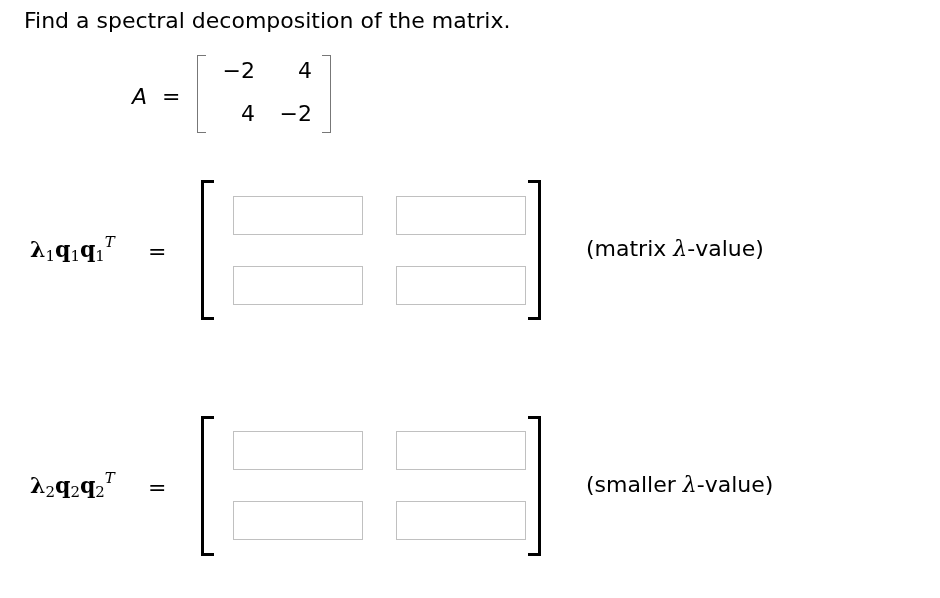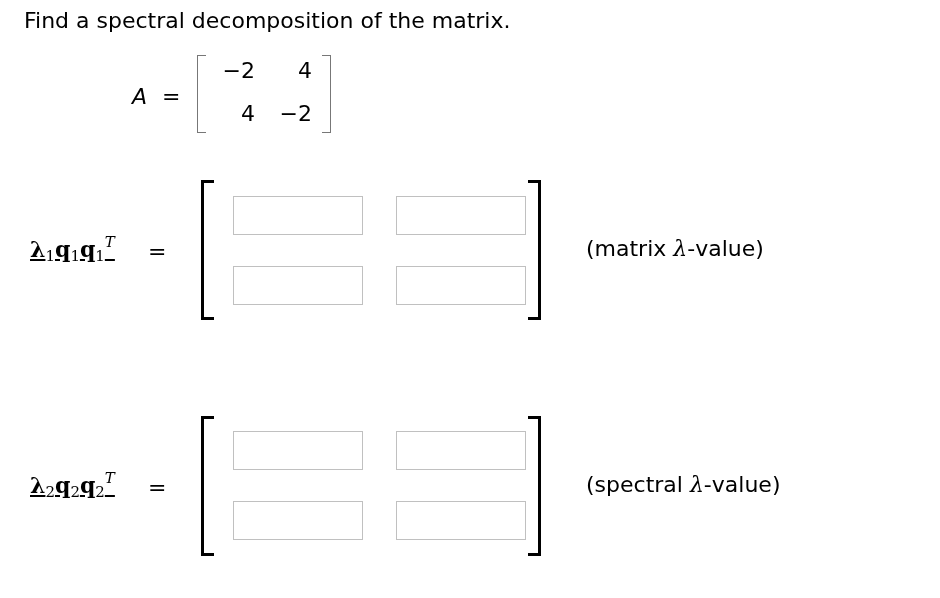--- a/index.html
+++ b/index.html
@@ -6,21 +6,21 @@
   body { width:940px; height:598px; position:relative; overflow:hidden;
          font-family:"DejaVu Sans", "Liberation Sans", sans-serif; color:#000; }
   .abs { position:absolute; }
   .prompt { left:24px; top:8px; font-size:22px; white-space:nowrap; }
   .a-label { left:132px; top:84px; font-size:22px; font-style:italic; }
   .a-eq { left:162px; top:84px; font-size:22px; }
   .abr { width:8px; border:1.5px solid #777; }
   .abr.l { border-right:none; }
   .abr.r { border-left:none; }
   .a-cell { font-size:22px; text-align:right; width:40px; }
-  .lhs { font-size:22px; font-weight:bold; white-space:nowrap; font-family:"DejaVu Serif", serif;text-decoration:underline; }
+  .lhs { font-size:22px; font-weight:bold; white-space:nowrap; font-family:"DejaVu Serif", serif; }
   .lhs sub { font-size:15px; font-weight:normal; vertical-align:-4px; }
   .lhs sup { font-size:15px; font-weight:normal; font-style:italic; vertical-align:10px; }
   .eqsign { font-size:22px; }
   .bracket { width:10px; border:3px solid #000; }
   .bracket.l { border-right:none; }
   .bracket.r { border-left:none; }
   .cell { position:absolute; width:128px; height:37px; border:1px solid #c0c0c0; background:#fff;
           box-sizing:content-box; padding:0; outline:none; font-size:16px; }
   .note { font-size:22px; white-space:nowrap; }
   .lam-it { font-style:italic; font-family:"DejaVu Serif", serif; }
@@ -62,15 +62,15 @@
     <span>λ</span><sub>2</sub><span>q</span><sub>2</sub><span>q</span><sub>2</sub><sup>T</sup>
   </div>
   <span class="abs eqsign" style="left:148px; top:475px;">=</span>
   <div class="abs bracket l" style="left:201px; top:416px; height:134px;"></div>
   <div class="abs bracket r" style="left:528px; top:416px; height:134px;"></div>
   <input class="cell" style="left: 233px; top: 431px;" type="text" value="">
   <input class="cell" style="left: 396px; top: 431px;" type="text" value="">
   <input class="cell" style="left: 233px; top: 501px;" type="text" value="">
   <input class="cell" style="left: 396px; top: 501px;" type="text" value="">
   <div class="abs note" style="left:586px; top:472px;">
-    <span>(spectral </span><span class="lam-it">λ</span><span>-value)</span>
+    <span>(smaller </span><span class="lam-it">λ</span><span>-value)</span>
   </div>
 </div>
 
 </body></html>

